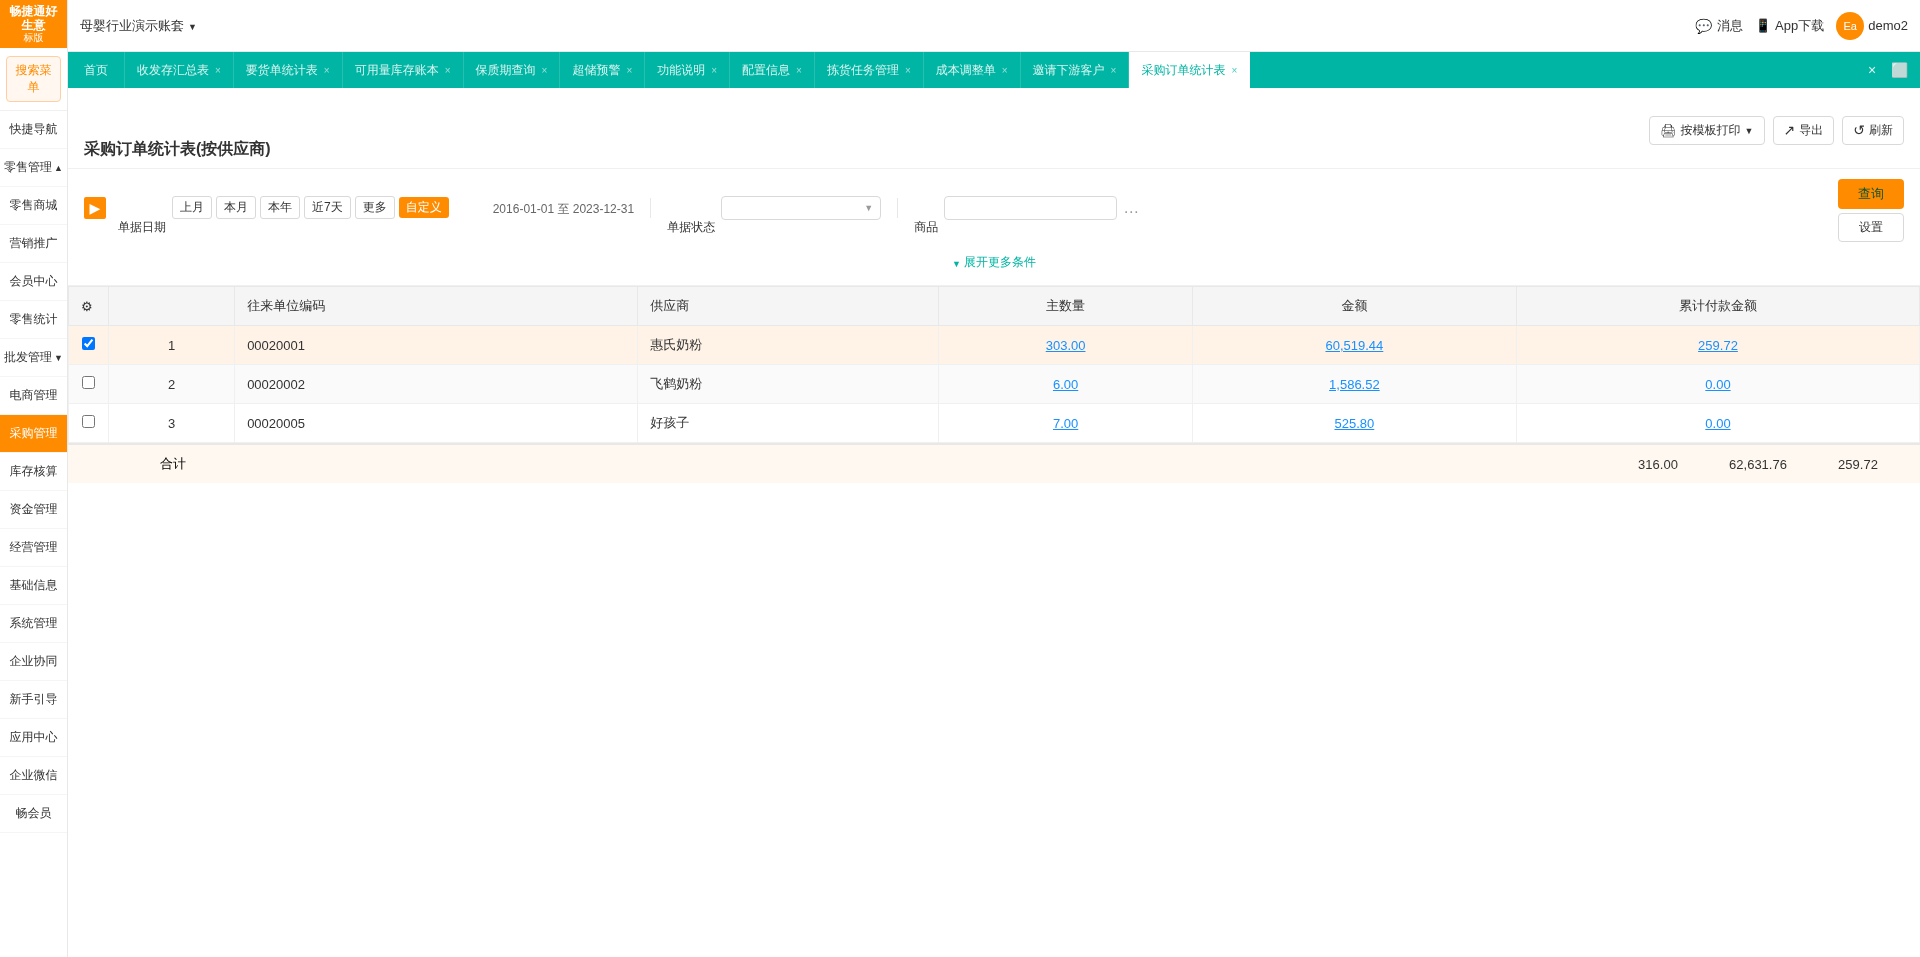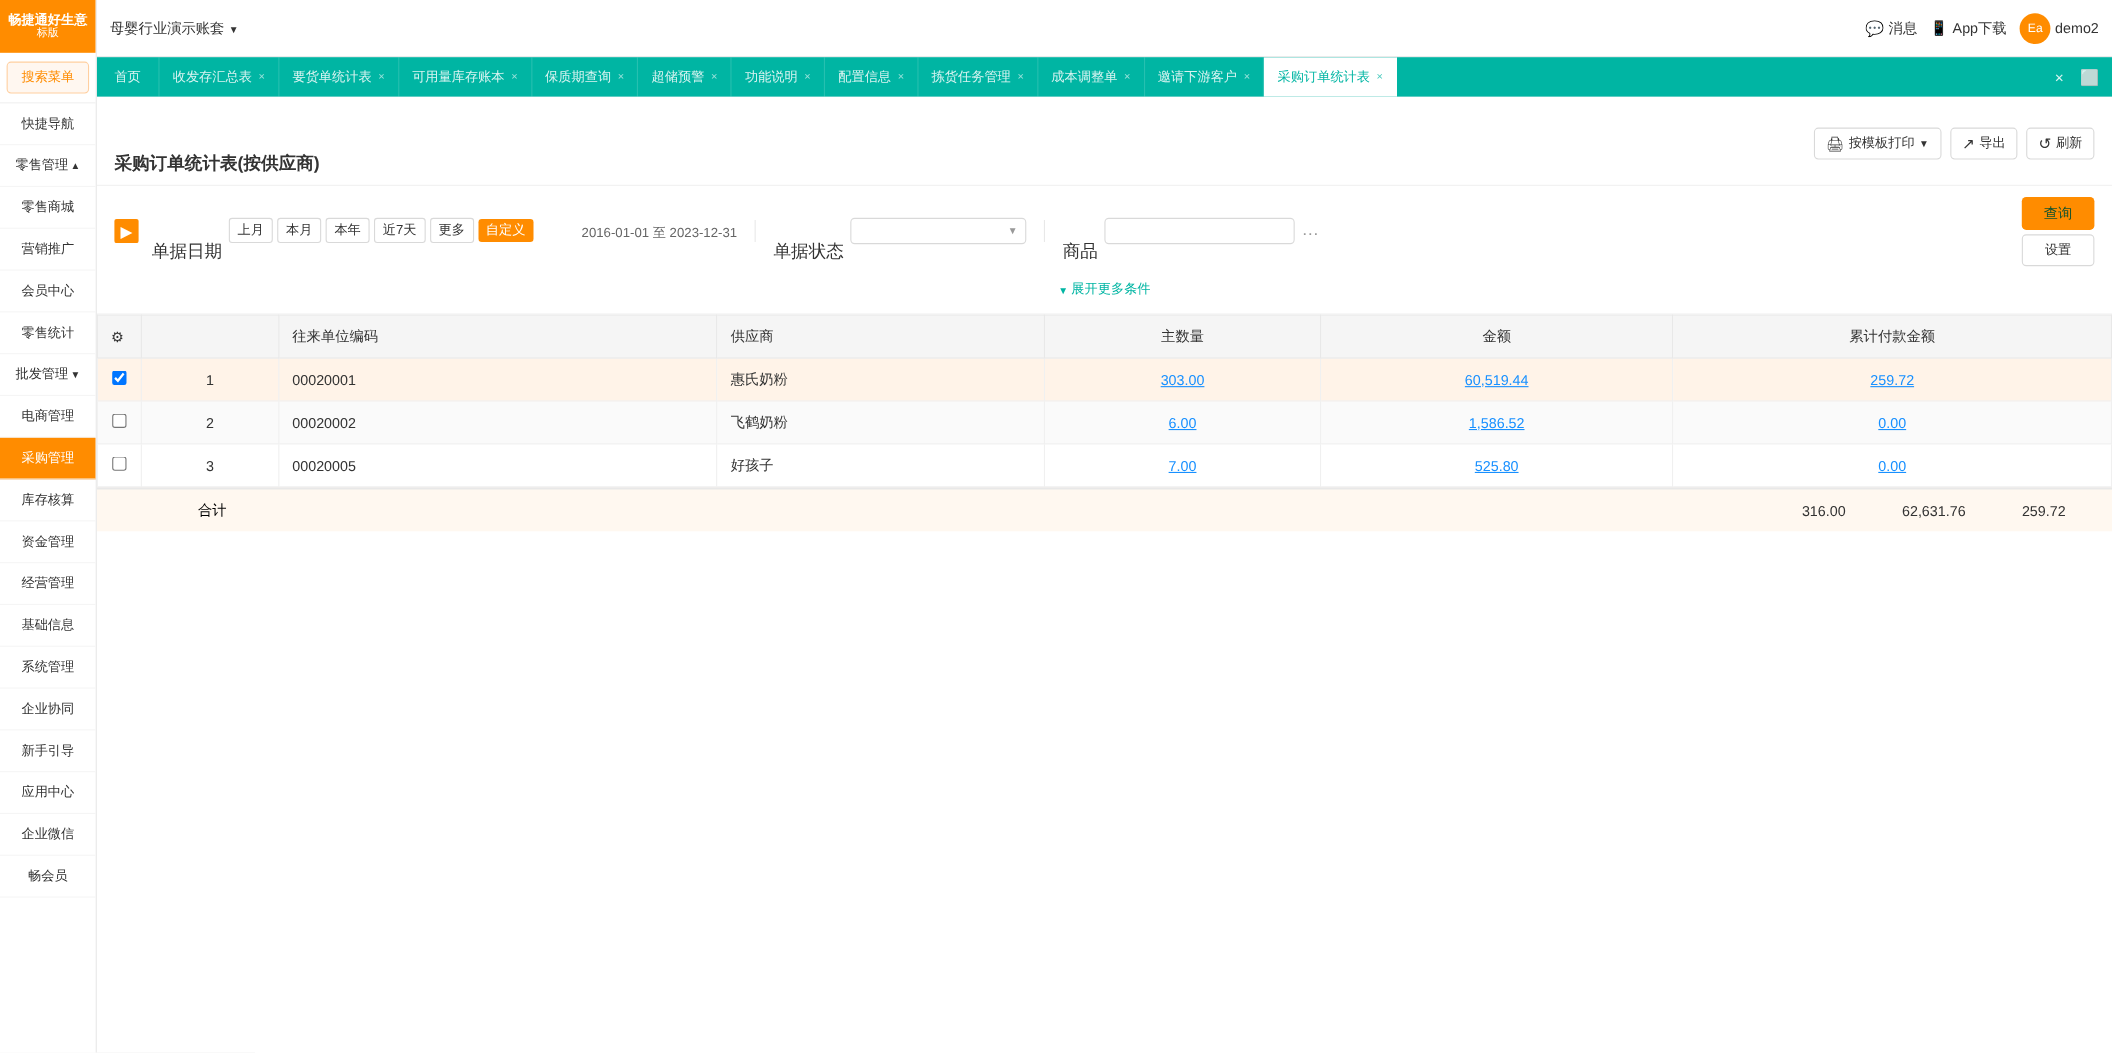--- a/index.html
+++ b/index.html
@@ -1,20 +1,20 @@
 <!DOCTYPE html>
 <html><head>
   <meta charset="utf-8">
   <style>
     * { margin: 0; padding: 0; box-sizing: border-box; }
     body { font-family: 'Microsoft YaHei', Arial, sans-serif; font-size: 13px; background: #f5f5f5; width: 1920px; height: 957px; overflow: hidden; display: flex; }
 
     
     .sidebar {
-      width: 88px;
+      width: 68px;
       background: #fff;
       border-right: 1px solid #e8e8e8;
       display: flex;
       flex-direction: column;
       flex-shrink: 0;
       height: 957px;
       overflow: hidden;
     }
     .sidebar-logo {
       background: #ff8c00;
@@ -262,21 +262,21 @@
     }
     .filter-item {
       display: flex;
       align-items: center;
       gap: 6px;
       font-size: 12px;
       color: #555;
     }
     .filter-label {
       white-space: nowrap;
-      font-size: 16px;
+      font-size: 12px;
       color: #333;
       margin-top: 40px;
     }
     .filter-date-btns {
       display: flex;
       gap: 4px;
       align-items: center;
     }
     .date-btn {
       padding: 2px 7px;

